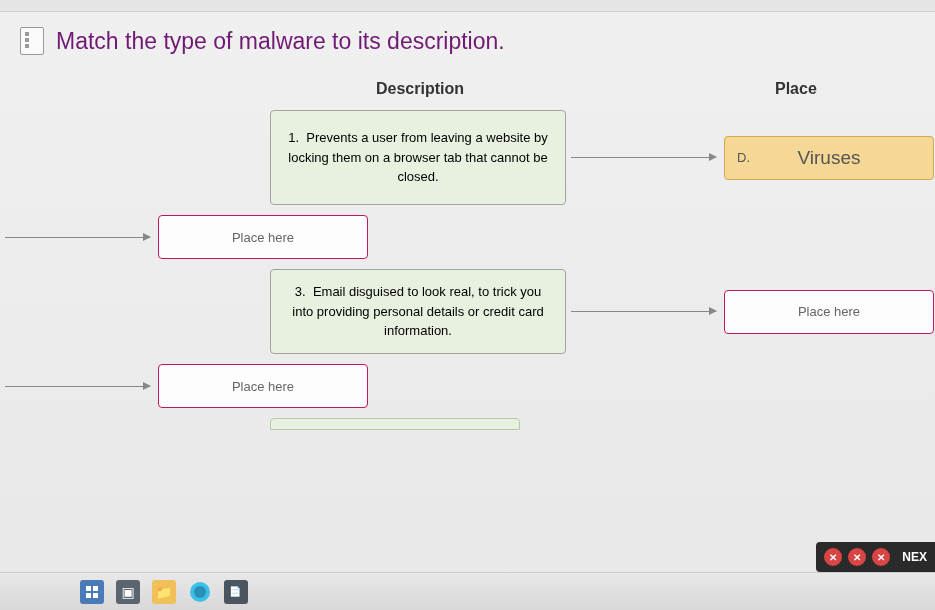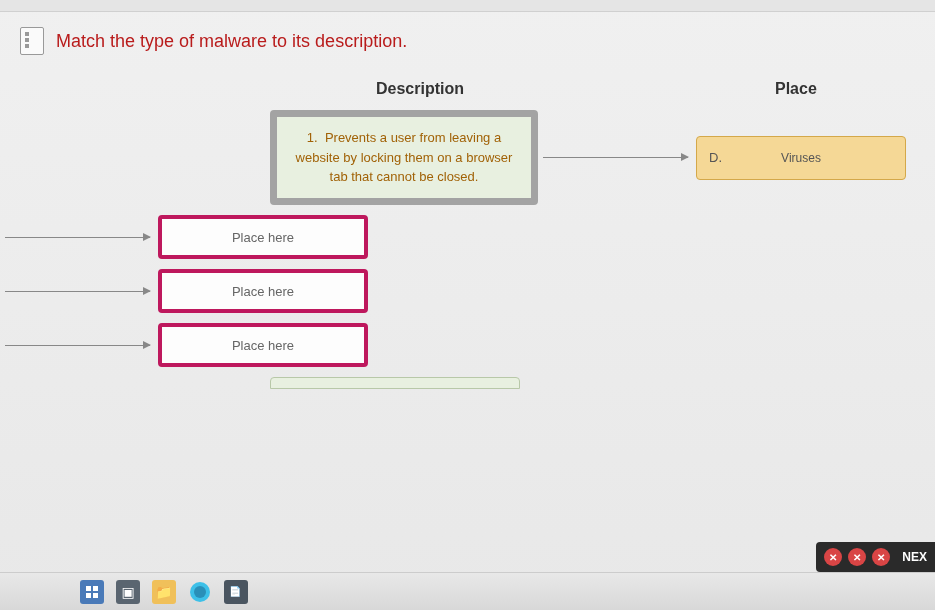--- a/index.html
+++ b/index.html
@@ -38,22 +38,22 @@
       content: "";
       position: absolute;
       left: 4px;
       top: 4px;
       width: 4px;
       height: 4px;
       background: #999;
       box-shadow: 0 6px 0 #999, 0 12px 0 #999;
     }
     .question-text {
-      font-size: 18px;
-      color: #b91c1c;
+      font-size: 23px;
+      color: #701a75;
     }
     .columns-header {
       display: flex;
       margin-top: 15px;
     }
     .desc-header {
       width: 350px;
       margin-left: 245px;
       text-align: center;
       font-weight: 600;
@@ -70,28 +70,28 @@
       position: relative;
       margin-top: 12px;
     }
     .row {
       display: flex;
       align-items: center;
       margin-bottom: 10px;
       position: relative;
     }
     .description-box {
-      width: 268px;
+      width: 296px;
       margin-left: 270px;
       background: #e8f0e0;
-      border: 7px solid #a3a3a3;
+      border: 1px solid #a3a3a3;
       border-radius: 4px;
       padding: 10px 14px;
       font-size: 13px;
-      color: #a16207;
+      color: #000000;
       text-align: center;
       line-height: 1.5;
       min-height: 85px;
       display: flex;
       align-items: center;
       justify-content: center;
     }
     .arrow-line {
       width: 145px;
       height: 1px;
@@ -106,21 +106,21 @@
       top: -4px;
       width: 0;
       height: 0;
       border-left: 8px solid #888;
       border-top: 4.5px solid transparent;
       border-bottom: 4.5px solid transparent;
     }
     .drop-zone {
       width: 210px;
       height: 44px;
-      border: 4px solid #be185d;
+      border: 1px solid #be185d;
       border-radius: 4px;
       background: #fdfdfd;
       display: flex;
       align-items: center;
       justify-content: center;
       font-size: 13px;
       color: #666;
       margin-left: 8px;
       position: relative;
     }
@@ -129,21 +129,21 @@
       border: 1px solid #d4a84a;
       color: #555;
     }
     .drop-zone .letter {
       position: absolute;
       left: 12px;
       font-size: 13px;
       color: #555;
     }
     .drop-zone .term-text {
-      font-size: 12px;
+      font-size: 19px;
     }
     .row:first-child .description-box {
       min-height: 95px;
     }
     .taskbar {
       position: absolute;
       bottom: 0;
       left: 0;
       right: 0;
       height: 38px;
@@ -240,20 +240,23 @@
   </div>
 
   <div class="row">
     <div class="arrow-line"></div>
     <div class="drop-zone">
       <span>Place here</span>
     </div>
   </div>
 
   <div class="row">
+    <div class="description-box">
+      <span><span>3.</span>&nbsp;&nbsp;<span>Email disguised to look real, to trick you into providing personal details or credit card information.</span></span>
+    </div>
     <div class="arrow-line"></div>
     <div class="drop-zone">
       <span>Place here</span>
     </div>
   </div>
 
   <div class="row">
     <div class="arrow-line"></div>
     <div class="drop-zone">
       <span>Place here</span>

